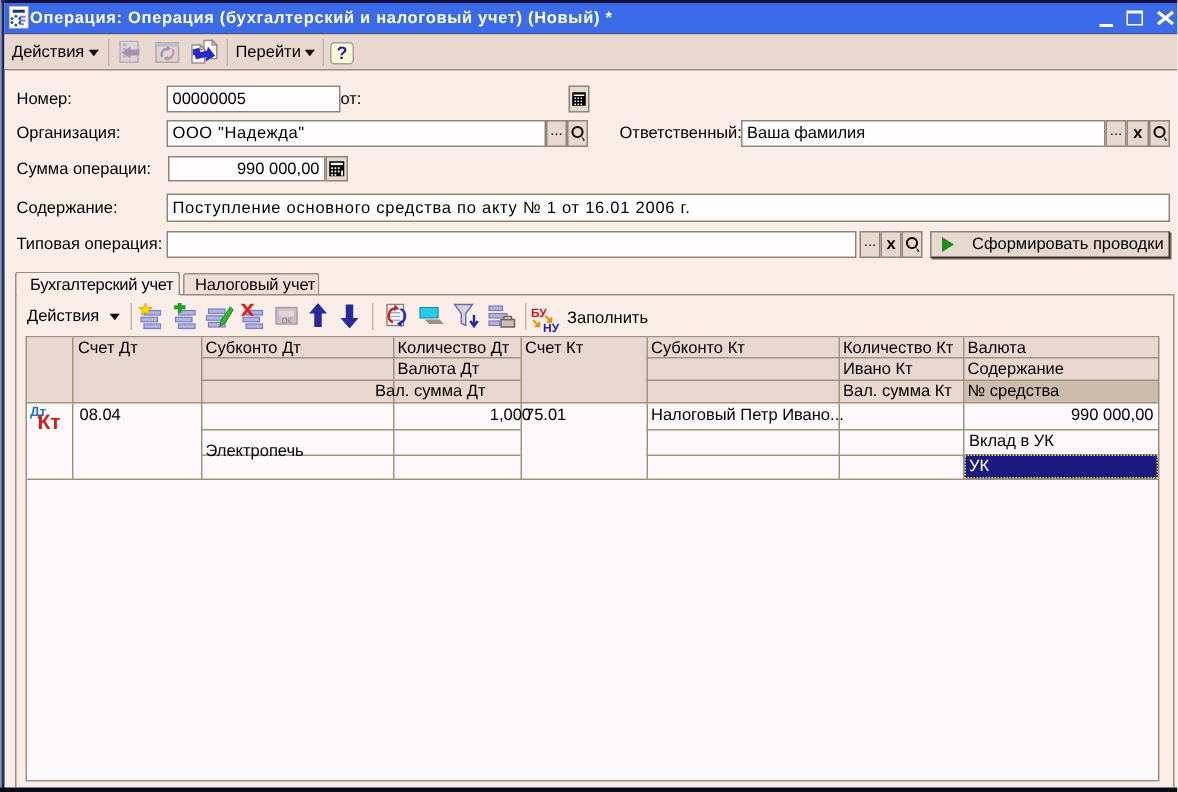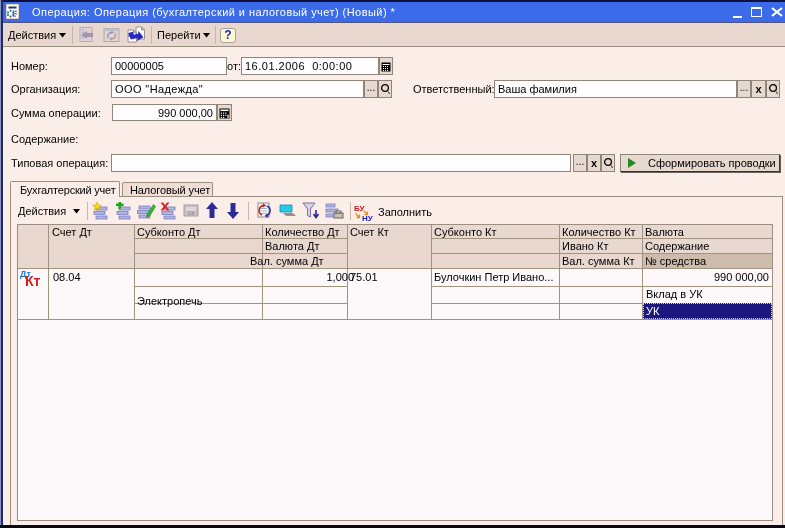--- a/index.html
+++ b/index.html
@@ -33,21 +33,21 @@
       <g fill="#1e5f86">
           <circle cx="4.6" cy="6.8" r="1"></circle>
           <circle cx="2" cy="8.4" r="1"></circle>
           <circle cx="7.2" cy="8.4" r="1"></circle>
           <circle cx="2" cy="11" r="1"></circle>
           <circle cx="7.2" cy="11" r="1"></circle>
           <circle cx="4.6" cy="12.6" r="1"></circle>
         </g>
     </svg>
   </div>
-  <div class="abs t11" style="left:32px;top:6px;color:#fff;font-weight:normal;letter-spacing:0.45px;">Операция: Операция (бухгалтерский и налоговый учет) (Новый) *</div>
+  <div class="abs t11" style="left:20px;top:6px;color:#fff;font-weight:bold;letter-spacing:0.45px;">Операция: Операция (бухгалтерский и налоговый учет) (Новый) *</div>
 
   <div class="abs" style="left:733px;top:16px;width:9px;height:2px;background:#fff;"></div>
   <div class="abs" style="left:751px;top:7px;width:11px;height:10px;border:1px solid #fff;border-top-width:2px;box-sizing:border-box;"></div>
   <svg class="abs" style="left:771px;top:7px;" width="12" height="10">
     <path d="M1 1 L11 9 M11 1 L1 9" stroke="#fff" stroke-width="2.2"></path>
   </svg>
 
   <div class="abs" style="left:3px;top:22px;width:782px;height:1px;background:#52527a;"></div>
   <div class="abs" style="left:3px;top:23px;width:782px;height:23px;background:#e8d8d0;"></div>
   <div class="abs" style="left:3px;top:46px;width:782px;height:1px;background:#9a8f80;"></div>
@@ -87,21 +87,20 @@
   <svg class="abs" style="left:203px;top:33px;" width="7" height="5">
       <path d="M0 0 L7 0 L3.5 4.5 Z" fill="#000"></path>
     </svg>
   <div class="sep1" style="left:215px;top:26px;height:18px;"></div>
   <div class="abs" style="left:220px;top:28px;width:16px;height:15px;background:#fafad2;border:1px solid #a8a0a0;border-radius:3px;box-sizing:border-box;"></div>
   <div class="abs" style="left:224px;top:28px;width:8px;height:15px;color:#2222bb;font-weight:bold;font-size:12px;line-height:15px;text-align:center;">?</div>
 
   <div class="abs t11" style="left:11px;top:60px;">Номер:</div>
   <div class="inp" style="left:111px;top:57px;width:116px;height:18px;">00000005</div>
   <div class="abs t11" style="left:227px;top:60px;">от:</div>
-  <div class="inp" style="left:241px;top:57px;width:138px;height:18px;letter-spacing:0.5px;">16.01.2006&nbsp;&nbsp;0:00:00</div>
   <div class="b3" style="left:379px;top:57px;width:14px;height:18px;">
     <svg width="10" height="10" style="margin-top:3px;">
         <rect x="0.5" y="0.5" width="9" height="9" fill="#000"></rect>
         <rect x="1.5" y="2" width="7" height="1" fill="#fff"></rect>
         <g fill="#fff">
           <rect x="2" y="4" width="1" height="1"></rect>
           <rect x="4" y="4" width="1" height="1"></rect>
           <rect x="6" y="4" width="1" height="1"></rect>
           <rect x="2" y="6" width="1" height="1"></rect>
           <rect x="4" y="6" width="1" height="1"></rect>
@@ -147,20 +146,21 @@
           <rect x="4" y="6.7" width="1.2" height="1.2"></rect>
           <rect x="6.2" y="6.7" width="1.2" height="1.2"></rect>
           <rect x="1.8" y="8.9" width="1.2" height="1.2"></rect>
           <rect x="4" y="8.9" width="1.2" height="1.2"></rect>
           <rect x="8.4" y="6.7" width="1.2" height="3.4"></rect>
         </g>
       </svg>
   </div>
 
   <div class="abs t11" style="left:11px;top:133px;">Содержание:</div>
+  <div class="inp" style="left:111px;top:129px;width:669px;height:19px;line-height:16px;letter-spacing:0.5px;">Поступление основного средства по акту № 1 от 16.01 2006 г.</div>
 
   <div class="abs t11" style="left:11px;top:157px;">Типовая операция:</div>
   <div class="inp" style="left:111px;top:154px;width:460px;height:18px;"></div>
   <div class="b3" style="left:573px;top:154px;width:14px;height:18px;font-size:10px;line-height:14px;">...</div>
   <div class="b3" style="left:587px;top:154px;width:14px;height:18px;font-size:11px;line-height:16px;font-weight:bold;">x</div>
   <div class="b3" style="left:601px;top:154px;width:14px;height:18px;">
     <svg width="11" height="12" style="margin-top:2px;">
         <circle cx="5" cy="5" r="3.4" fill="none" stroke="#000" stroke-width="1.3"></circle>
         <path d="M7.5 7.5 L10 10.5 L9 11 Z" fill="#000"></path>
       </svg>
@@ -311,20 +311,20 @@
   <div class="abs t11" style="left:645px;top:226px;">Валюта</div>
   <div class="abs t11" style="left:645px;top:240px;">Содержание</div>
   <div class="abs t11" style="left:645px;top:255px;">№ средства</div>
 
   <div class="abs" style="left:20px;top:270px;font-size:9px;font-weight:bold;line-height:9px;color:#1f78c8;">Дт</div>
   <div class="abs" style="left:25px;top:277px;font-size:14px;font-weight:bold;line-height:9px;color:#d02020;">Кт</div>
   <div class="abs t11" style="left:53px;top:271px;">08.04</div>
   <div class="abs t11" style="left:137px;top:271px;margin-top:24px;">Электропечь</div>
   <div class="abs t11" style="left:262px;top:271px;width:92px;text-align:right;">1,000</div>
   <div class="abs t11" style="left:350px;top:271px;">75.01</div>
-  <div class="abs t11" style="left:434px;top:271px;">Булочкин Петр Ивано...</div>
+  <div class="abs t11" style="left:434px;top:271px;">Налоговый Петр Ивано...</div>
   <div class="abs t11" style="left:642px;top:271px;width:127px;text-align:right;">990 000,00</div>
   <div class="abs t11" style="left:646px;top:288px;">Вклад в УК</div>
 
   <div class="abs" style="left:643px;top:303px;width:129px;height:16px;background:#1b1980;border:1px dotted #e8e840;box-sizing:border-box;">
     <div class="abs t11" style="left:2px;top:1px;color:#fff;">УК</div>
   </div>
 </div>
 
 </body></html>

